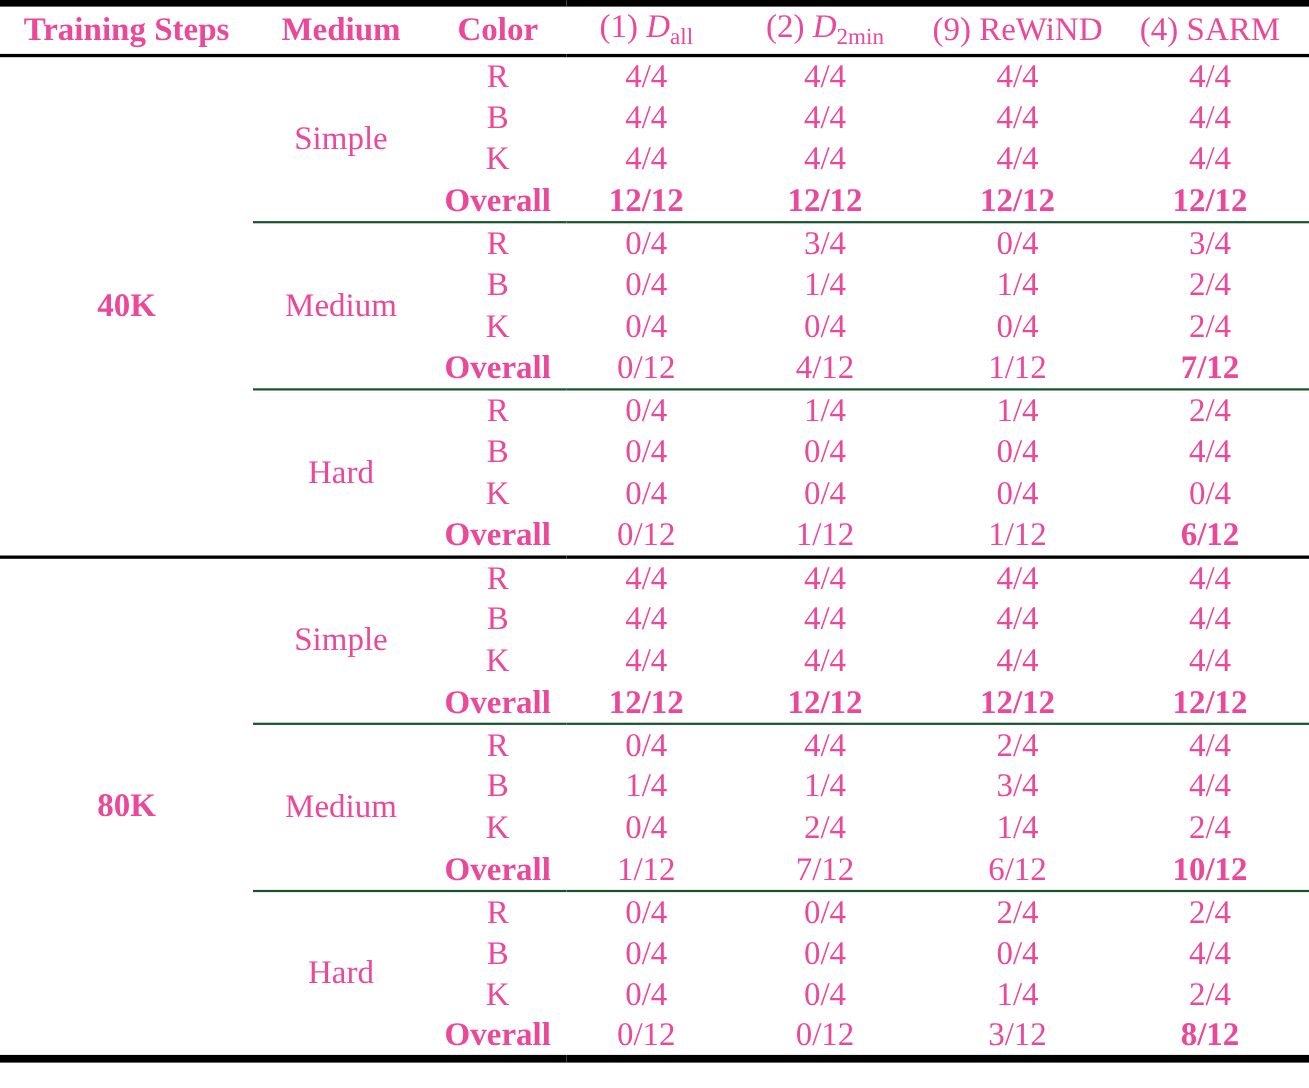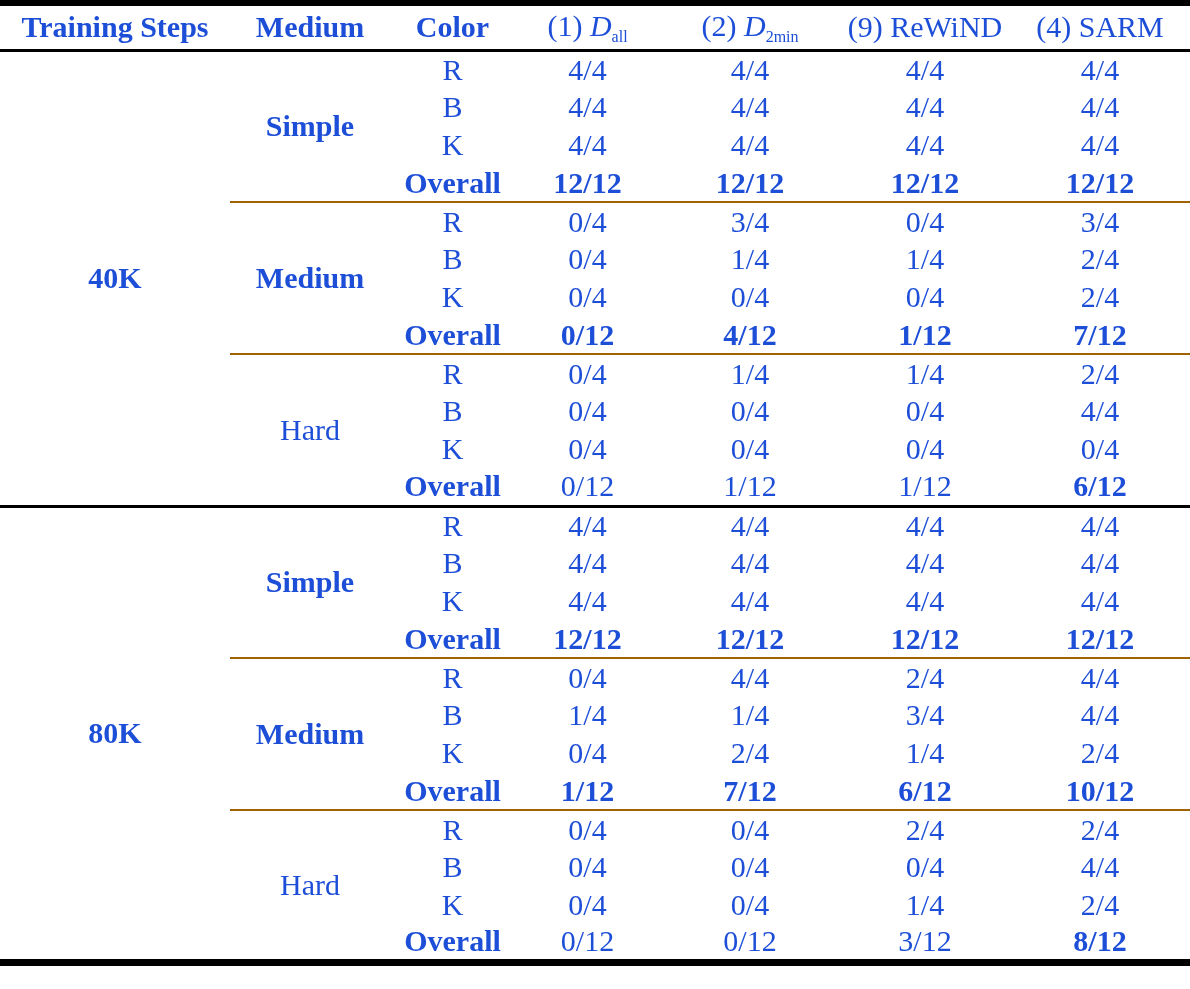--- a/index.html
+++ b/index.html
@@ -10,39 +10,39 @@
     box-sizing: border-box;
     font-family: "Liberation Serif", serif;
     color: #000000;
   }
   table.results {
     border-collapse: collapse;
     table-layout: fixed;
     width: 1190px;
     font-family: "Liberation Serif", serif;
     font-size: 30px;
-    color: #1d4ed8;
+    color: #ec4899;
     border-top: 6px solid #000000;
     border-bottom: 7px solid #000000;
   }
   th, td {
     text-align: center;
     vertical-align: middle;
     padding: 0;
     font-weight: normal;
     overflow: hidden;
     white-space: nowrap;
   }
   thead tr { height: 47px; }
   thead th { border-bottom: 3px solid #000000; }
   tbody tr { height: 38px; }
   .b { font-weight: bold; }
   .cal { font-style: italic; }
-  .sub { font-size: 16px; vertical-align: -6px; }
-  .rule2 { border-bottom: 2px solid #a16207; font-weight: bold; }
+  .sub { font-size: 21px; vertical-align: -6px; }
+  .rule2 { border-bottom: 2px solid #14532d; }
   .rule3 { border-bottom: 3px solid #000000; }
 </style>
 </head>
 <body>
 
 <div class="page">
 <table class="results">
   <colgroup>
     <col style="width:230px">
         <col style="width:160px">

